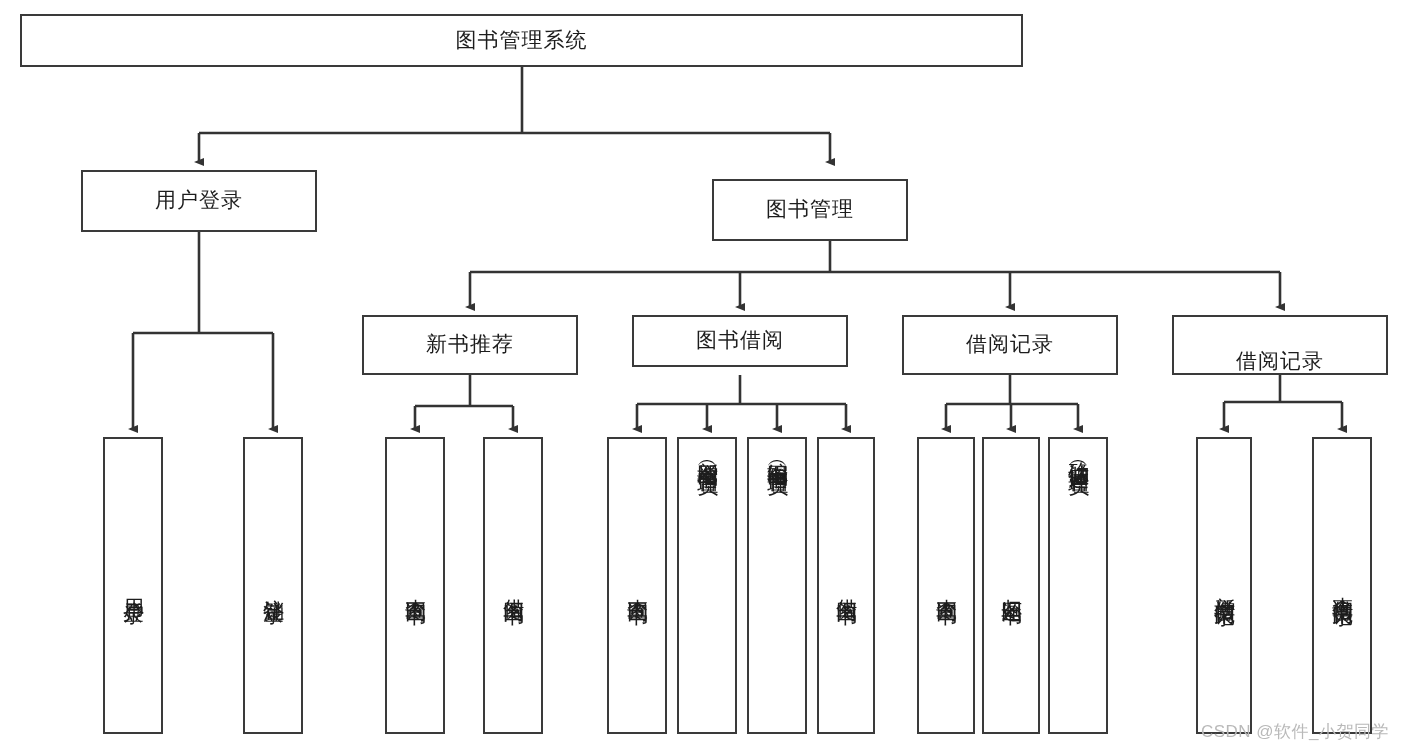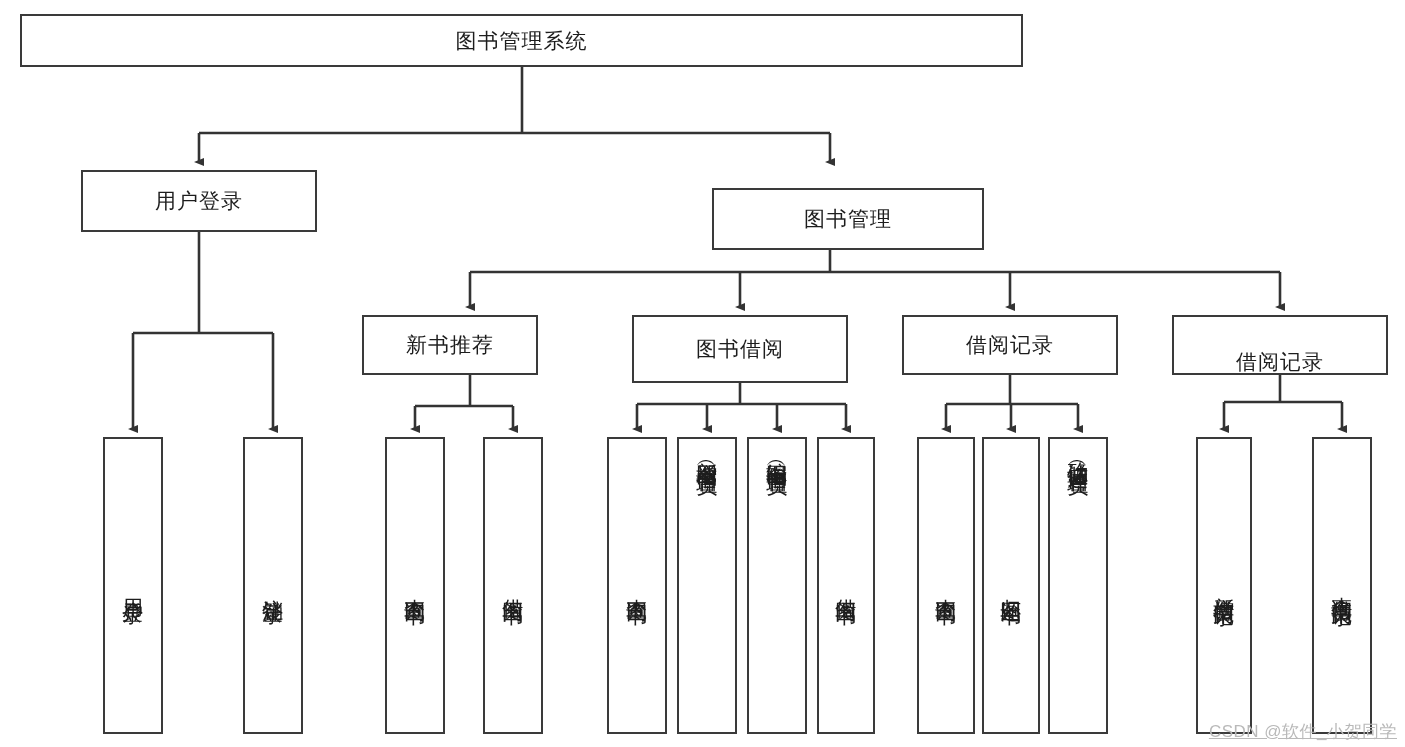--- a/index.html
+++ b/index.html
@@ -29,20 +29,21 @@
   }
   .node {
     position: absolute;
     box-sizing: border-box;
     background: #ffffff;
     border: 2px solid #3a3a3a;
     display: flex;
     align-items: center;
     justify-content: center;
     color: #1d1d1d;
+    font-family: Liberation Serif, serif;
   }
   .node.horizontal {
     font-size: 21px;
     letter-spacing: 1px;
     line-height: 1.1;
   }
   .node.vertical {
     align-items: flex-start;
     justify-content: center;
     padding-top: 6px;
@@ -55,27 +56,26 @@
     letter-spacing: 2px;
     white-space: nowrap;
     color: #1d1d1d;
   }
   .node.vertical.vcenter {
     align-items: center;
     padding-top: 0;
   }
   .watermark {
     position: absolute;
-    right: 8px;
+    right: 16px;
     bottom: 4px;
     font-size: 17px;
     color: #b9b9b9;
     letter-spacing: 0.5px;
     white-space: nowrap;
-    text-decoration: underline;
   }
 </style>
 </head>
 <body>
 
 <div id="diagram-root">
 
   <svg class="wires" viewBox="0 0 1405 747">
     <defs>
       <marker id="arrowhead" markerWidth="10" markerHeight="10" refX="5" refY="5" orient="auto" markerUnits="userSpaceOnUse">
@@ -126,28 +126,28 @@
     </g>
   </svg>
 
   <div class="node horizontal" style="left:20px; top:14px; width:1003px; height:53px;">
     <span>图书管理系统</span>
   </div>
 
   <div class="node horizontal" style="left:81px; top:170px; width:236px; height:62px;">
     <span>用户登录</span>
   </div>
-  <div class="node horizontal" style="left:712px; top:188px; width:272px; height:62px;">
+  <div class="node horizontal" style="left:712px; top:179px; width:196px; height:62px;">
     <span>图书管理</span>
   </div>
 
-  <div class="node horizontal" style="left:362px; top:315px; width:176px; height:60px;">
+  <div class="node horizontal" style="left:362px; top:315px; width:216px; height:60px;">
     <span>新书推荐</span>
   </div>
-  <div class="node horizontal" style="left:632px; top:315px; width:216px; height:68px;">
+  <div class="node horizontal" style="left:632px; top:315px; width:216px; height:52px;">
     <span>图书借阅</span>
   </div>
   <div class="node horizontal" style="left:902px; top:315px; width:216px; height:60px;">
     <span>借阅记录</span>
   </div>
   <div class="node horizontal" style="left:1172px; top:315px; width:216px; height:60px;align-items:flex-end;">
     <span>借阅记录</span>
   </div>
 
   <div class="node vertical vcenter" style="left:103px; top:437px; width:60px; height:297px;">

